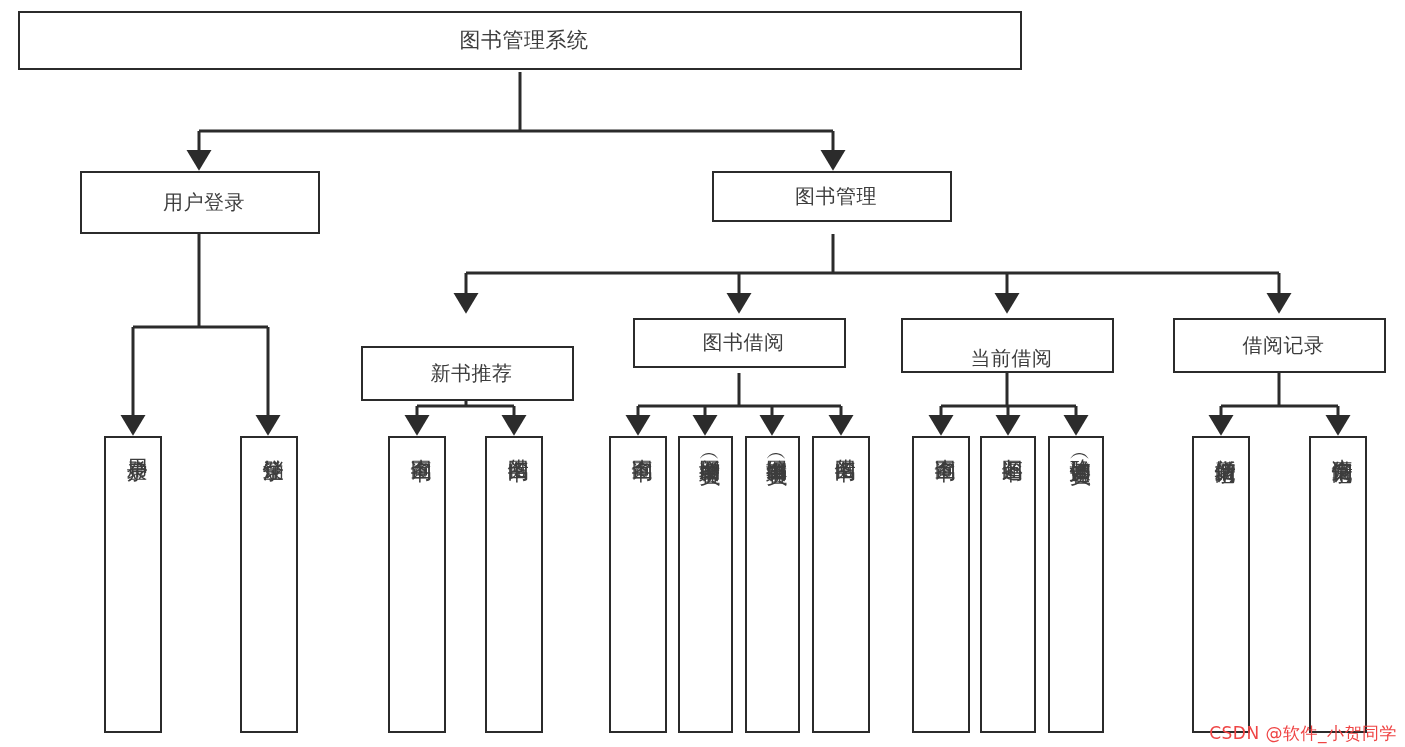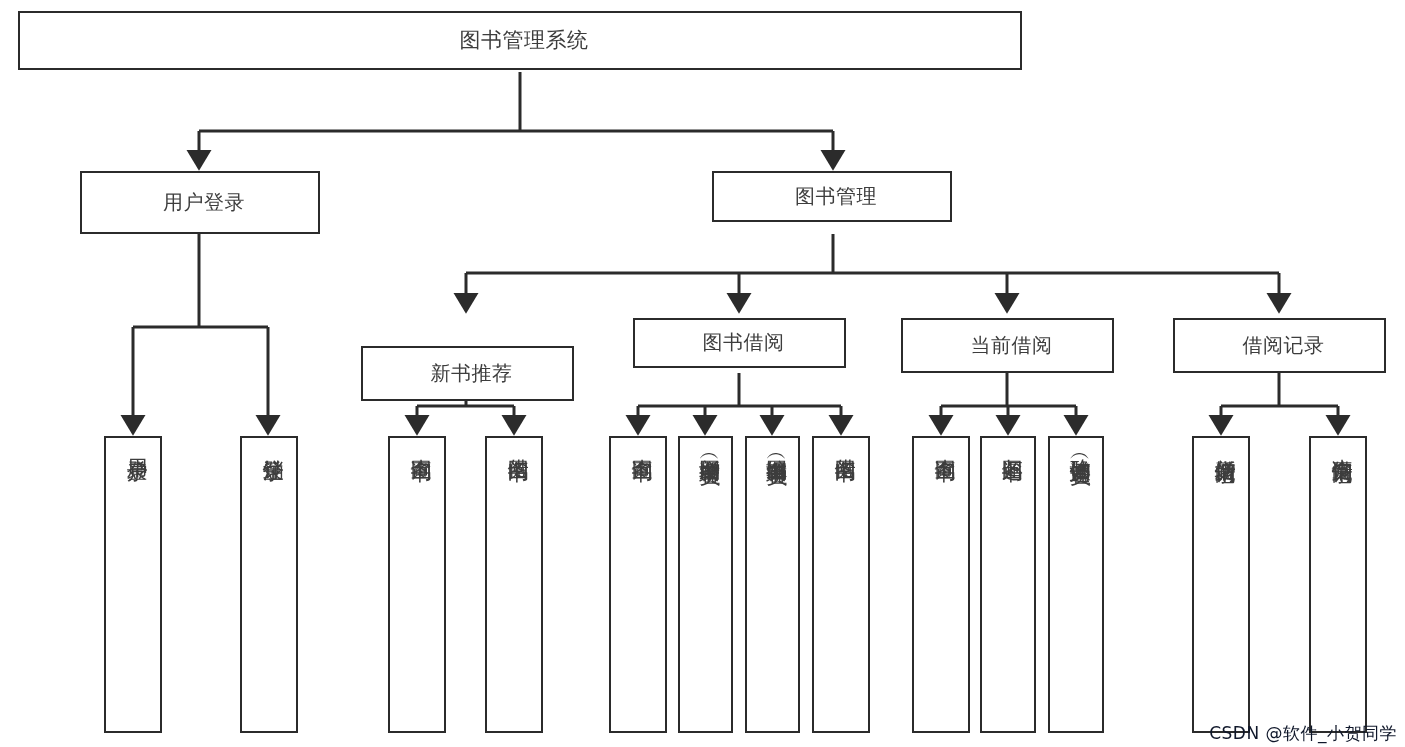--- a/index.html
+++ b/index.html
@@ -68,21 +68,21 @@
     letter-spacing: 1px;
     max-height: 288px;
     white-space: normal;
     word-break: break-all;
   }
   .watermark {
     position: absolute;
     right: 8px;
     bottom: 2px;
     font-size: 17px;
-    color: #0f172a;
+    color: #ef4444;
     letter-spacing: 0.5px;
     z-index: 3;
     white-space: nowrap;
   }
 </style>
 </head>
 <body>
 
 <div id="canvas">
 
@@ -149,21 +149,21 @@
   </div>
 
   <div class="node h-node" style="left:361px; top:318px; width:213px; height:55px;margin-top:28px;">
     <span class="label">新书推荐</span>
   </div>
 
   <div class="node h-node" style="left:633px; top:318px; width:213px; height:50px;">
     <span class="label">图书借阅</span>
   </div>
 
-  <div class="node h-node" style="left:901px; top:318px; width:213px; height:55px;">
+  <div class="node h-node" style="left:901px; top:318px; width:213px; height:55px;align-items:flex-end;">
     <span class="label">当前借阅</span>
   </div>
 
   <div class="node h-node" style="left:1173px; top:318px; width:213px; height:55px;">
     <span class="label">借阅记录</span>
   </div>
 
   <div class="node v-node" style="left:104px; top:436px; width:58px; height:297px;">
     <span class="label">用户登录</span>
   </div>

